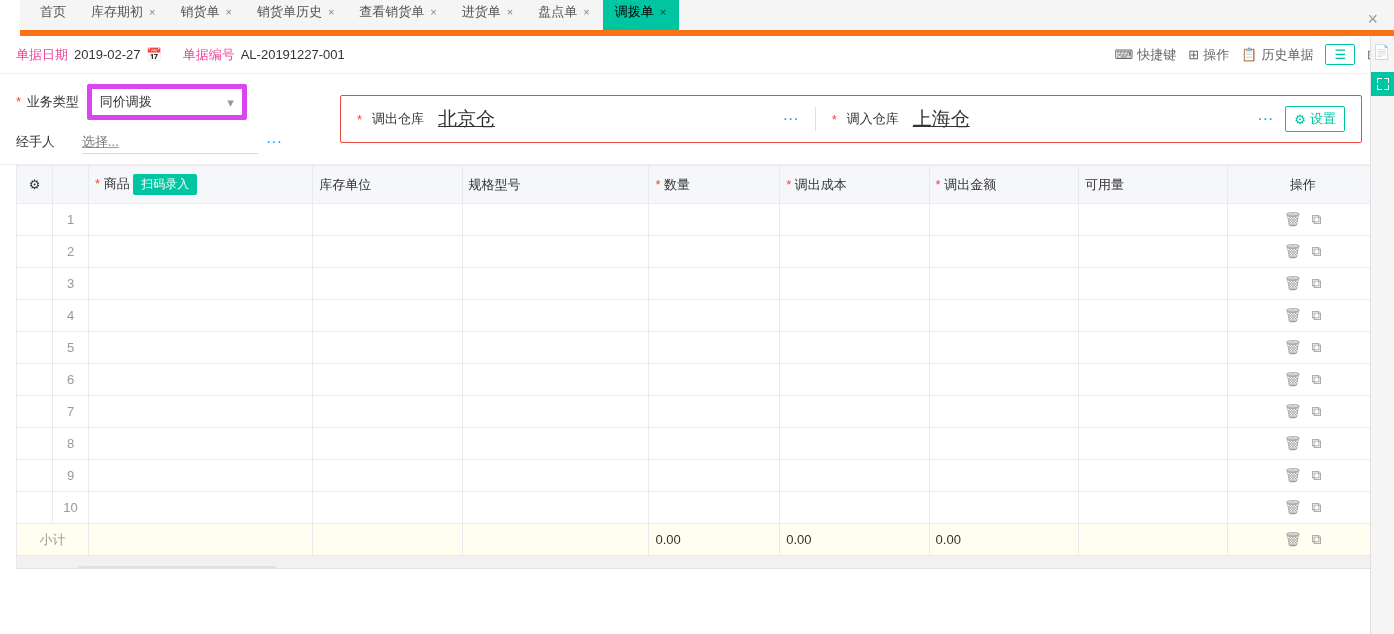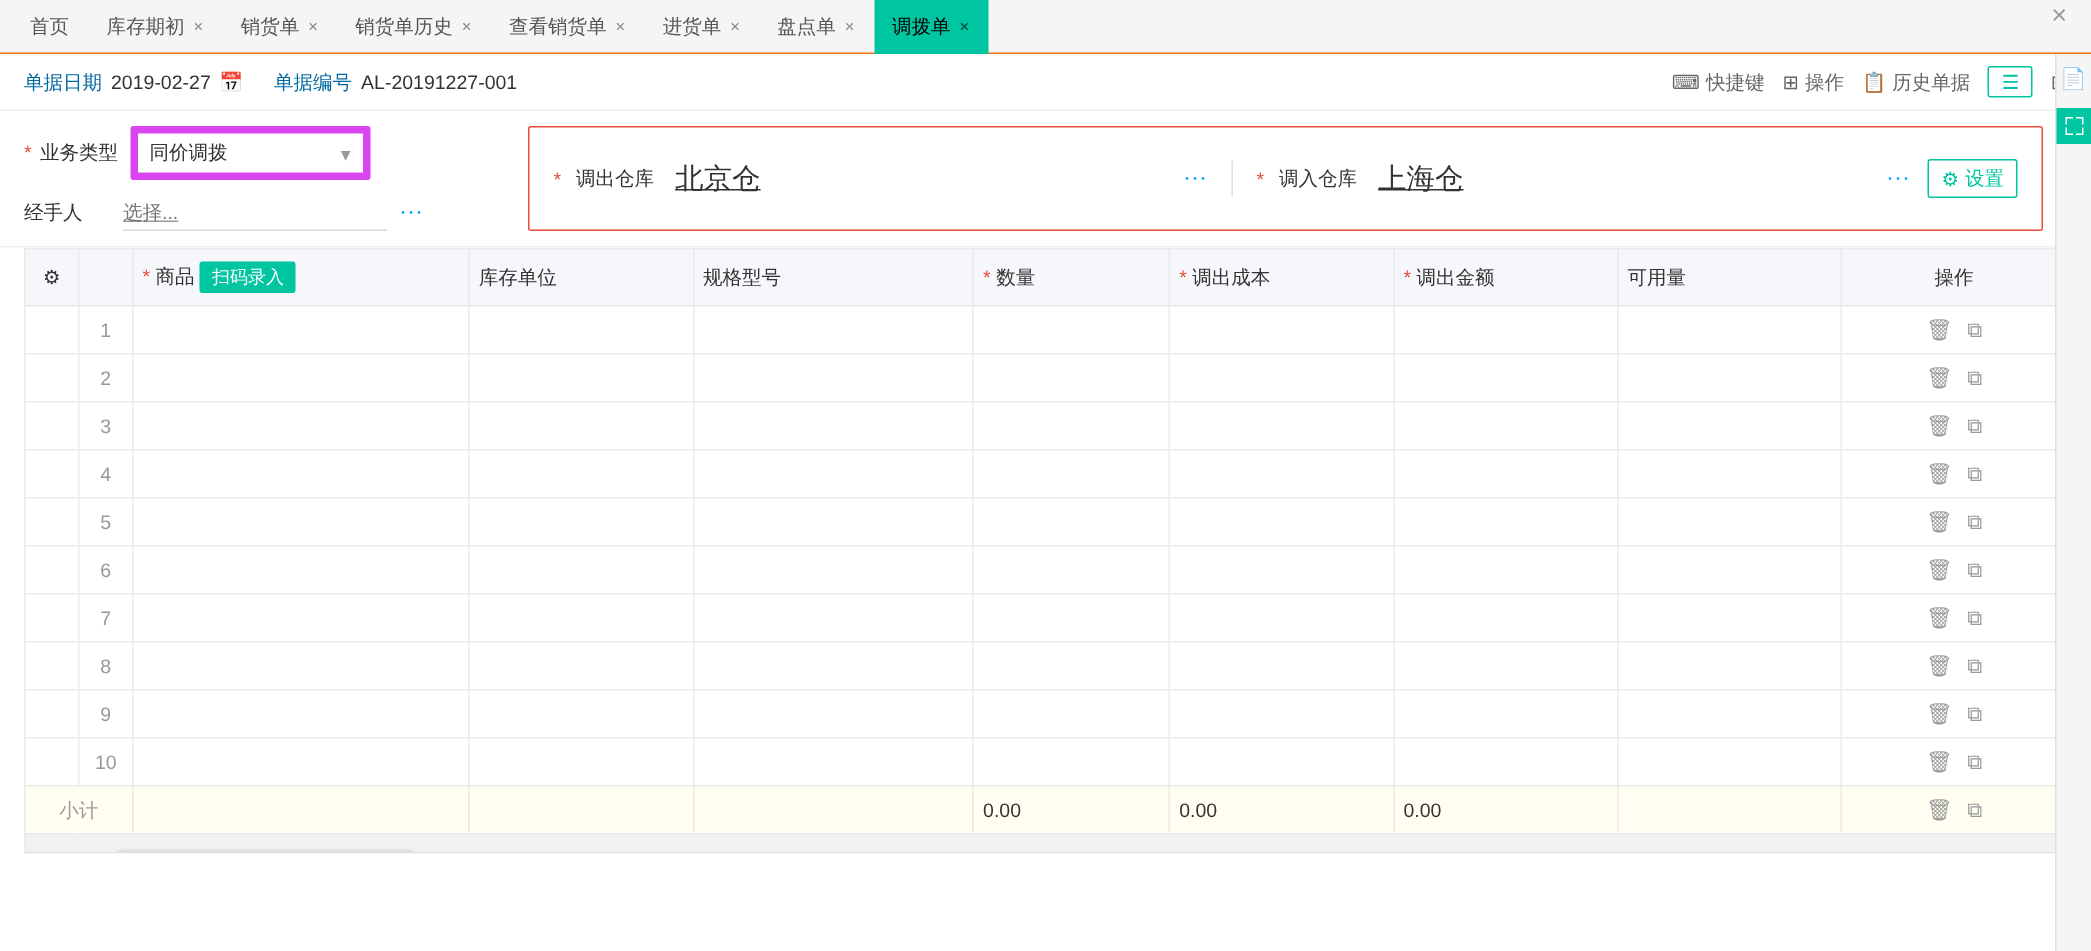--- a/index.html
+++ b/index.html
@@ -1,25 +1,26 @@
 <!DOCTYPE html>
 <html><head>
   <meta charset="utf-8">
   <style>
     * { box-sizing: border-box; margin: 0; padding: 0; }
     body { font-family: 'Microsoft YaHei', Arial, sans-serif; font-size: 13px; color: #333; background: #fff; overflow: hidden; }
 
     
     .tab-bar {
       display: flex;
-      align-items: flex-start;
+      align-items: flex-end;
       background: #f5f5f5;
-      border-bottom: 1px solid #f97316;
+      border-bottom: 6px solid #f97316;
       height: 36px;
       padding: 0 8px;
+      margin-left: 20px;
     }
     .tab-item {
       display: flex;
       align-items: center;
       padding: 0 12px;
       height: 36px;
       cursor: pointer;
       font-size: 13px;
       color: #555;
       white-space: nowrap;
@@ -53,21 +54,21 @@
       border-bottom: 1px solid #f0f0f0;
       gap: 20px;
     }
     .toolbar-item {
       display: flex;
       align-items: center;
       gap: 6px;
       font-size: 13px;
       color: #555;
     }
-    .toolbar-label { color: #0369a1; }
+    .toolbar-label { color: #ec4899; }
     .toolbar-value { color: #333; font-weight: 500; }
     .toolbar-right {
       margin-left: auto;
       display: flex;
       align-items: center;
       gap: 12px;
     }
     .toolbar-btn {
       display: flex;
       align-items: center;
@@ -328,21 +329,21 @@
     </div>
     <div class="toolbar-btn toolbar-btn-active">
       <span>☰</span>
     </div>
     <div class="toolbar-btn">
       <span>⊞</span>
     </div>
   </div>
 </div>
 
-<div style="display:flex; padding: 10px 16px; gap: 20px; border-bottom: 1px solid #f0f0f0;">
+<div style="display:flex; align-items:center; padding: 10px 16px; gap: 8px; border-bottom: 1px solid #f0f0f0;">
 
   <div style="display:flex; flex-direction:column; gap:10px; min-width:300px;">
     <div class="form-row">
       <span class="form-label">
         <span class="required-star">*</span>
         <span>业务类型</span>
       </span>
       <div class="form-select">
         <span>同价调拨</span>
         <span class="arrow">▾</span>

